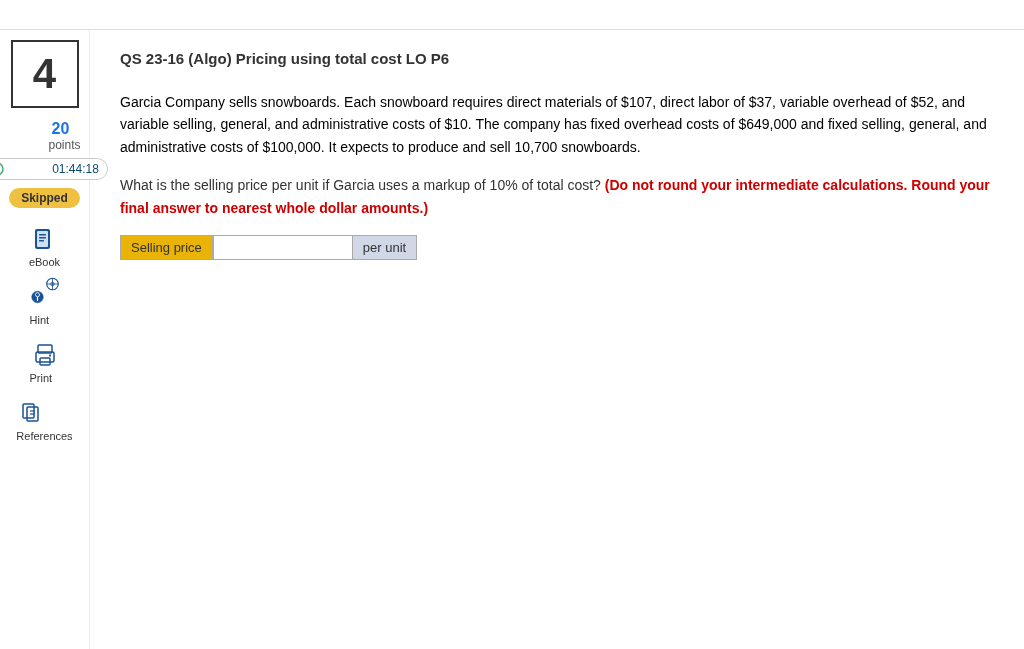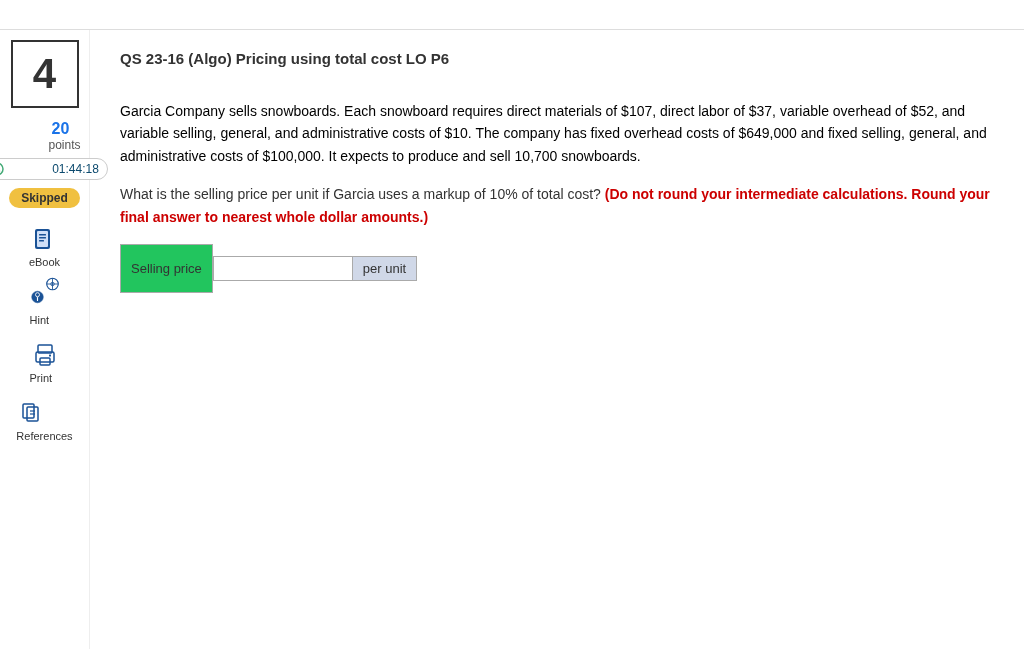--- a/index.html
+++ b/index.html
@@ -111,21 +111,21 @@
       margin-top: 2px;
     }
     
     .content-area {
       flex: 1;
       padding: 20px 30px;
     }
     .question-title {
       font-size: 15px;
       font-weight: bold;
-      margin-bottom: 33px;
+      margin-bottom: 24px;
       color: #333;
     }
     .question-body {
       font-size: 14px;
       line-height: 1.6;
       color: #000000;
       margin-bottom: 16px;
     }
     .question-prompt {
       font-size: 14px;
@@ -136,23 +136,23 @@
     .warning-text {
       color: #cc0000;
       font-weight: bold;
     }
     .answer-row {
       display: flex;
       align-items: center;
       margin-top: 12px;
     }
     .answer-label {
-      background: #22c55e;
+      background: #eab308;
       border: 1px solid #aaa;
-      padding: 16px 10px;
+      padding: 4px 10px;
       font-size: 13px;
       color: #333;
       white-space: nowrap;
     }
     .answer-input {
       border: 1px solid #aaa;
       padding: 4px 6px;
       width: 140px;
       font-size: 13px;
       outline: none;

